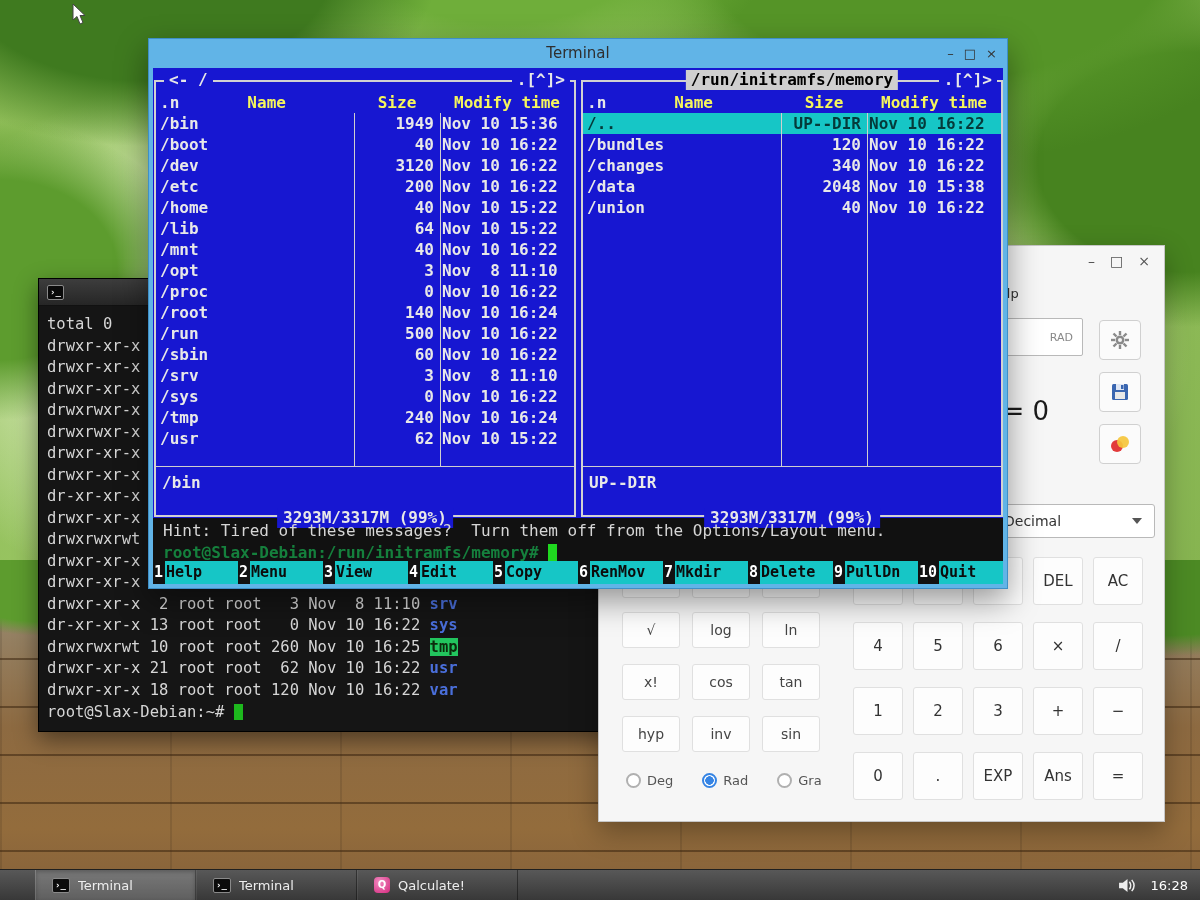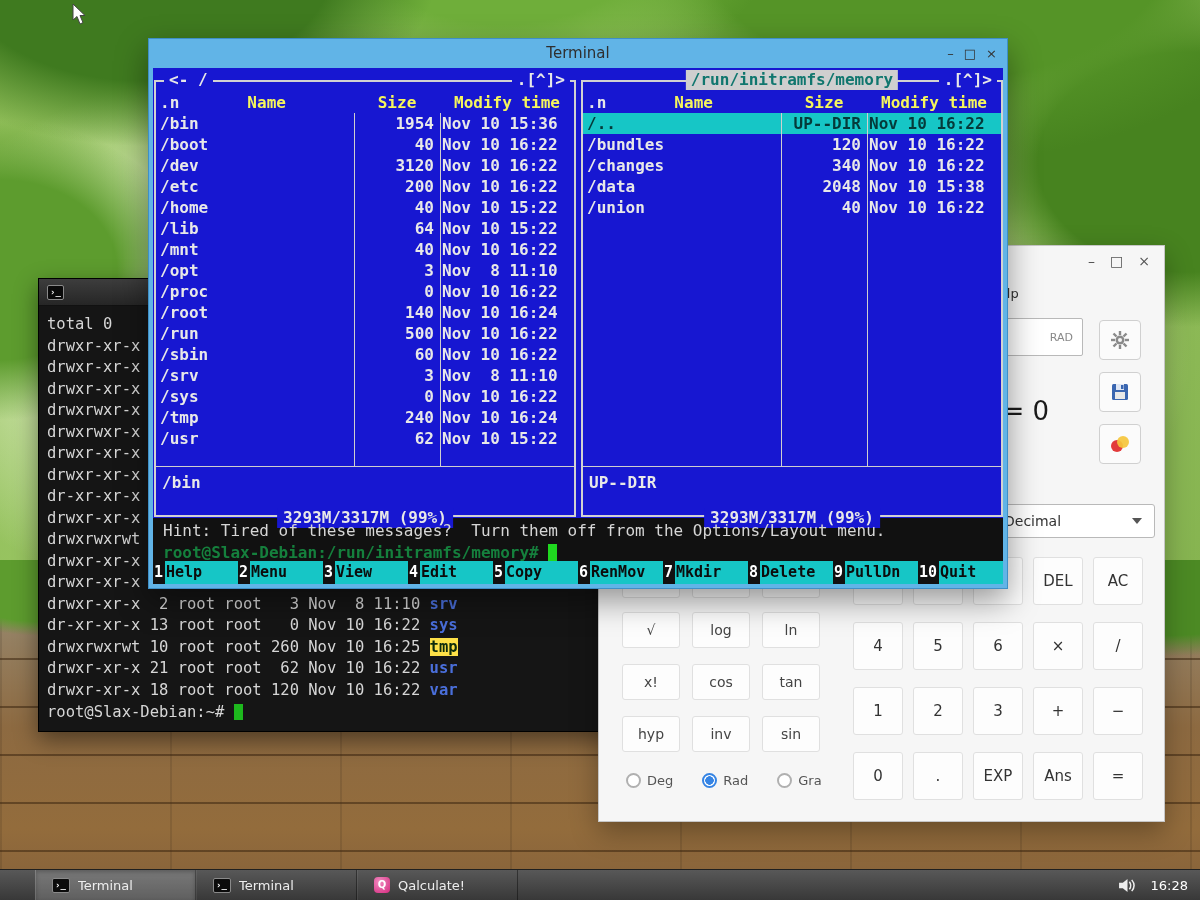--- a/index.html
+++ b/index.html
@@ -34,21 +34,21 @@
   .bgterm{position:absolute;left:38px;top:278px;width:580px;height:452px;z-index:10;
     background:#151515;border:1px solid #000;box-shadow:0 8px 22px rgba(0,0,0,.45);}
   .bgterm-titlebar{height:26px;background:linear-gradient(#3d3d3d,#262626);
     display:flex;align-items:center;padding-left:8px;border-bottom:1px solid #111;}
   .mini-term-icon{width:17px;height:15px;background:#0a0a0a;border:1px solid #8a8a8a;border-radius:2px;
     color:#eee;font:bold 9px/13px "DejaVu Sans Mono",monospace;text-align:left;padding-left:2px;box-sizing:border-box;}
   .bgterm-body{position:absolute;left:0;top:27px;right:0;bottom:0;padding:8px 0 0 8px;
     font:15.5px/21.5px "DejaVu Sans Mono",monospace;color:#d6d6d6;overflow:hidden;}
   .tline{white-space:pre;}
   .tline .fname.dir{color:#4a6fdb;font-weight:bold;}
-  .tline .fname.sticky{background:#fde047;color:#0c2b0c;font-weight:bold;}
+  .tline .fname.sticky{background:#22c55e;color:#0c2b0c;font-weight:bold;}
   .bg-cursor{display:inline-block;width:9px;height:16px;background:#1db81d;transform:translateY(3px);}
 
   
   .calc{position:absolute;left:598px;top:245px;width:565px;height:575px;z-index:20;
     background:#f6f6f6;border:1px solid #c6c6c6;box-shadow:0 10px 26px rgba(0,0,0,.3);}
   .calc-controls{position:absolute;top:8px;right:14px;display:flex;gap:15px;
     color:#555;font-size:14px;line-height:14px;}
   .calc-controls span{cursor:default;}
   .calc-menu-item{position:absolute;left:390px;top:40px;font-size:13px;color:#333;}
   .calc-input{position:absolute;left:14px;top:72px;width:470px;height:38px;background:#fff;
@@ -87,21 +87,21 @@
   .mc-controls{position:absolute;right:10px;top:0;height:29px;display:flex;gap:10px;align-items:center;
     color:#333;font-size:13px;}
   .mc-screen{position:absolute;left:4px;top:29px;right:4px;bottom:4px;background:#111;
     font:bold 16px/21px "DejaVu Sans Mono",monospace;color:#e8e8e8;overflow:hidden;}
   .mc-blue{position:absolute;left:0;top:0;right:0;height:450px;background:#1717d1;}
   .mc-panel{position:absolute;top:12px;width:422px;height:437px;border:2px solid #d2d2d2;box-sizing:border-box;}
   .mc-panel.left{left:1px;}
   .mc-panel.right{left:428px;}
   .chip{position:absolute;top:-12px;height:20px;line-height:20px;background:#1717d1;padding:0 5px;color:#e8e8e8;}
   .chip.path-left{left:8px;}
-  .chip.path-right{left:50%;transform:translateX(-50%);background:#cfcfcf;color:#0f766e;}
+  .chip.path-right{left:50%;transform:translateX(-50%);background:#cfcfcf;color:#000000;}
   .chip.corner{right:4px;}
   .mc-cols{position:absolute;left:0;right:0;top:10px;height:21px;display:grid;
     grid-template-columns:198px 86px 1fr;color:#f6f65c;}
   .mc-cols .ncell{display:flex;}
   .mc-cols .dotn{color:#e8e8e8;padding-left:4px;}
   .mc-cols .hname{margin:0 auto;}
   .mc-cols .hsize,.mc-cols .htime{text-align:center;}
   .mc-rows{position:absolute;left:0;right:0;top:31px;}
   .mc-row{display:grid;grid-template-columns:198px 86px 1fr;height:21px;line-height:21px;}
   .mc-row .c-name{padding-left:4px;white-space:pre;}
@@ -308,21 +308,21 @@
           <span class="ncell">
               <span class="dotn">.n</span>
               <span class="hname">Name</span>
             </span>
           <span class="hsize">Size</span>
           <span class="htime">Modify time</span>
         </div>
         <div class="mc-rows">
             <div class="mc-row">
               <span class="c-name">/bin</span>
-              <span class="c-size">1954</span>
+              <span class="c-size">1949</span>
               <span class="c-time">Nov 10 15:36</span>
             </div>
             <div class="mc-row">
               <span class="c-name">/boot</span>
               <span class="c-size">40</span>
               <span class="c-time">Nov 10 16:22</span>
             </div>
             <div class="mc-row">
               <span class="c-name">/dev</span>
               <span class="c-size">3120</span>

